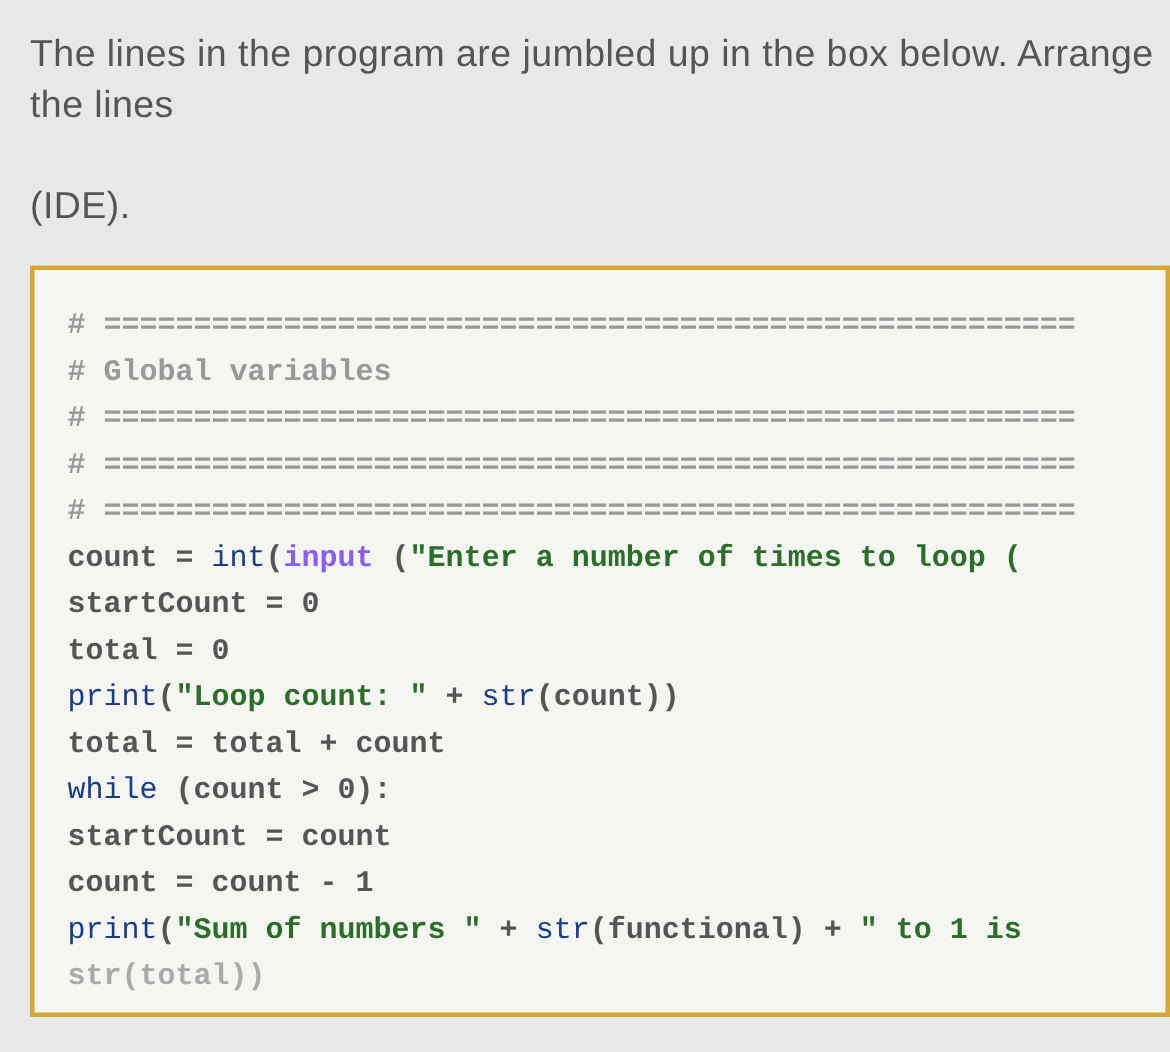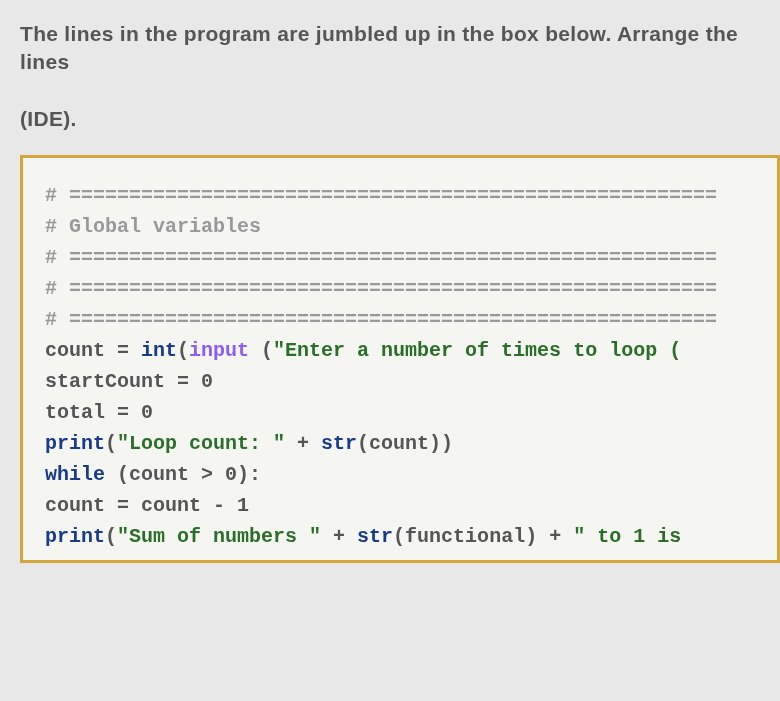--- a/index.html
+++ b/index.html
@@ -10,45 +10,44 @@
     body {
       width: 780px;
       height: 701px;
       background: #e8e8e8;
       font-family: Arial, Helvetica, sans-serif;
       padding: 20px 0 0 20px;
       color: #444;
       overflow: hidden;
     }
     .instruction {
-      font-size: 21px;
+      font-size: 25px;
       color: #555;
       line-height: 1.35;
       margin-bottom: 22px;
       padding-right: 5px;
       letter-spacing: 0.3px;
-      font-weight: bold;
     }
     .code-box {
       border: 3px solid #d4a838;
       background: #f5f5f2;
       padding: 22px 18px 8px 22px;
       font-family: 'Courier New', Courier, monospace;
       font-size: 20px;
       line-height: 1.55;
       color: #555;
       font-weight: bold;
       filter: blur(0.3px);
     }
     .comment {
       color: #999;
     }
     .keyword {
       color: #1a3a8a;
-      font-weight: bold;
+      font-weight: normal;
     }
     .builtin {
       color: #8b5cf6;
     }
     .string {
       color: #2a6e2a;
       font-weight: bold;
     }
     .number {
       color: #555;
@@ -95,26 +94,29 @@
 
 
   <div class="code-line">
     <span>total = </span><span class="number">0</span>
   </div>
 
   <div class="code-line">
     <span class="keyword">print</span><span>(</span><span class="string">"Loop count: "</span><span> + </span><span class="keyword">str</span><span>(count))</span>
   </div>
 
+  <div class="code-line">total = total + count</div>
 
   <div class="code-line">
     <span class="keyword">while</span><span> (count &gt; 0):</span>
   </div>
 
+  <div class="code-line">startCount = count</div>
 
   <div class="code-line">count = count - 1</div>
 
   <div class="code-line">
     <span class="keyword">print</span><span>(</span><span class="string">"Sum of numbers "</span><span> + </span><span class="keyword">str</span><span>(functional) + </span><span class="string">" to 1 is</span>
   </div>
 
+  <div class="code-line last-line">str(total))</div>
 
 </div>
 
 </body></html>

